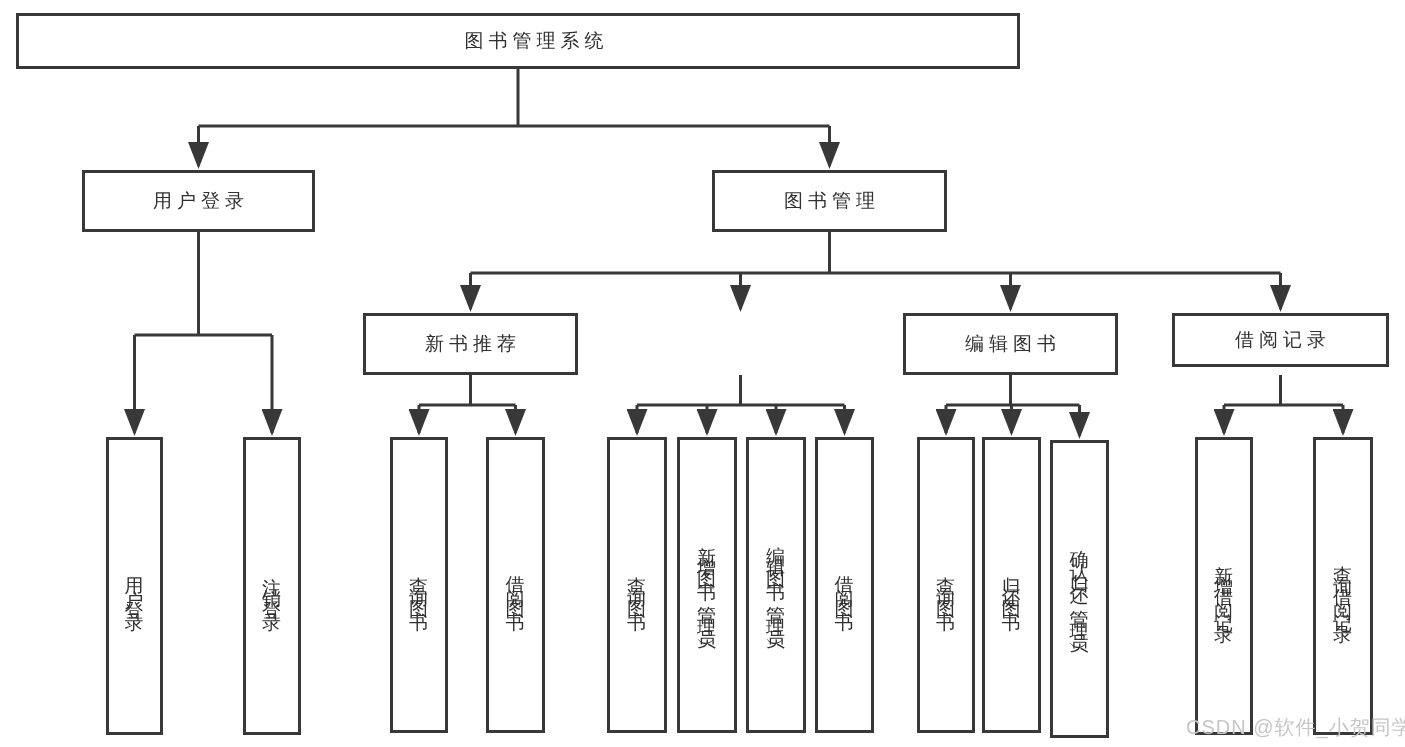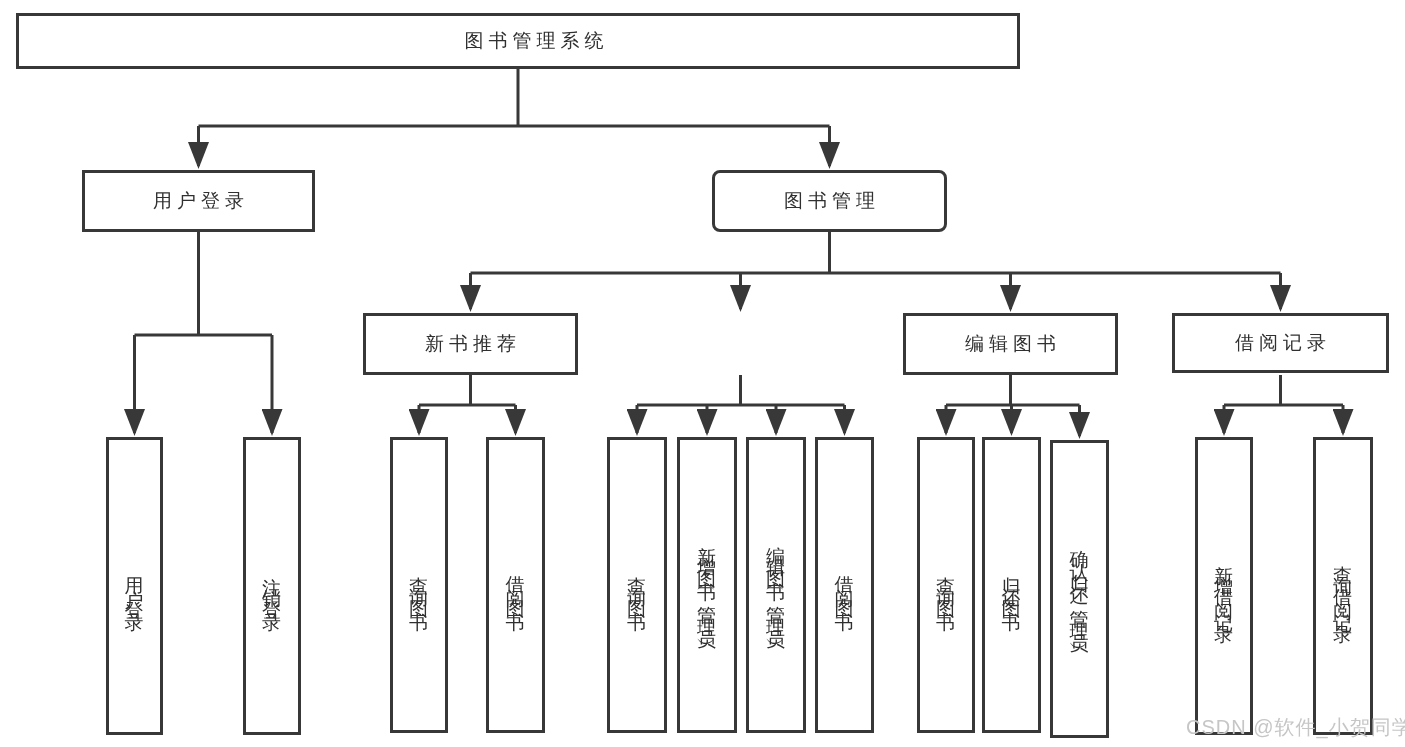--- a/index.html
+++ b/index.html
@@ -110,31 +110,31 @@
     <path class="ln" d="M1343,405 V433" marker-end="url(#arrowhead)"></path>
   </svg>
 
   <div class="node h" style="left:16px; top:13px; width:1004px; height:56px;padding-left:32px;">
     <span class="label">图书管理系统</span>
   </div>
 
   <div class="node h" style="left:82px; top:170px; width:233px; height:62px;">
     <span class="label">用户登录</span>
   </div>
-  <div class="node h" style="left:712px; top:170px; width:235px; height:62px;border-radius:8px;">
+  <div class="node h" style="left:712px; top:170px; width:235px; height:62px;">
     <span class="label">图书管理</span>
   </div>
 
   <div class="node h" style="left:363px; top:313px; width:215px; height:62px;">
     <span class="label">新书推荐</span>
   </div>
   <div class="node h" style="left:903px; top:313px; width:215px; height:62px;">
     <span class="label">编辑图书</span>
   </div>
-  <div class="node h" style="left:1172px; top:313px; width:217px; height:60px;">
+  <div class="node h" style="left:1172px; top:313px; width:217px; height:54px;">
     <span class="label">借阅记录</span>
   </div>
 
   <div class="node v" style="left:106px; top:437px; width:57px; height:298px;">
     <span class="label">用户登录</span>
   </div>
   <div class="node v" style="left:243px; top:437px; width:58px; height:298px;">
     <span class="label">注销登录</span>
   </div>
 

